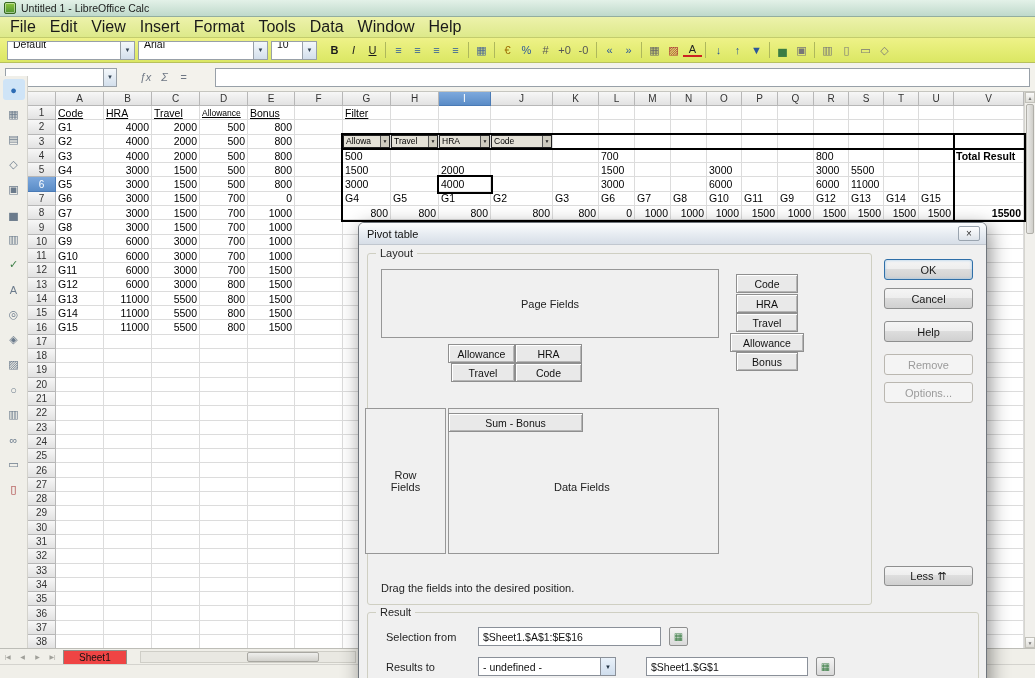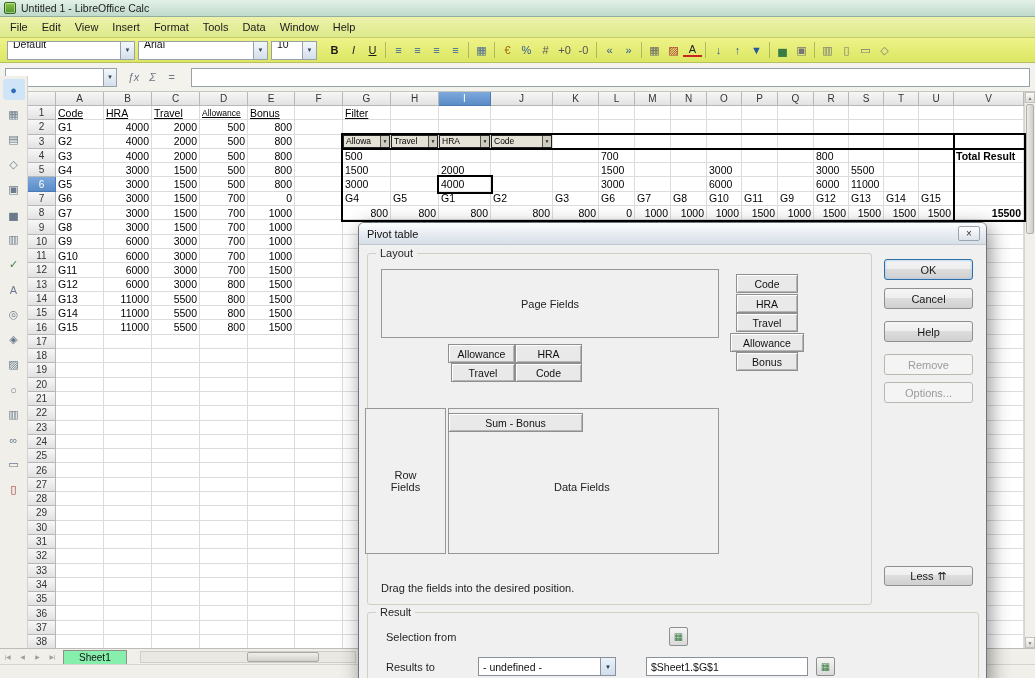--- a/index.html
+++ b/index.html
@@ -6,34 +6,34 @@
   html,body{width:1035px;height:678px;overflow:hidden}
   body{position:relative;font-family:"Liberation Sans","DejaVu Sans",sans-serif;background:#f0f0f0;font-size:11px;color:#111}
 
   
   .titlebar{position:absolute;left:0;top:0;width:1035px;height:17px;background:linear-gradient(#e3f1e8,#bfd9cb);border-bottom:1px solid #93ae9f;display:flex;align-items:center;gap:5px;padding-left:4px}
   .app-icon{width:12px;height:12px;border-radius:2px;background:linear-gradient(#8dc63f,#4e9330);border:1px solid #35681f;box-shadow:inset 0 0 0 1px rgba(255,255,255,.45)}
   .title-text{font-size:10.5px;color:#1c1c1c}
 
   
   .menubar{position:absolute;left:0;top:17px;width:1035px;height:21px;background:linear-gradient(#edf2ab,#dde98a);border-bottom:1px solid #c3cc6d;display:flex;align-items:center;padding-left:3px}
-  .menu-item{padding:3px 7px;font-size:11px;color:#1a1a1a;cursor:default}
+  .menu-item{padding:3px 7px;font-size:16px;color:#1a1a1a;cursor:default}
 
   
   .toolbar{position:absolute;left:0;top:38px;width:1035px;height:25px;background:linear-gradient(#eef288,#dbe763);border-bottom:1px solid #b7c15c;display:flex;align-items:center;padding-left:7px}
   .combo{height:19px;background:#fff;border:1px solid #98a0a8;display:flex;align-items:center;font-size:10.5px;position:relative;padding:0 17px 12px 5px;margin-right:3px;white-space:nowrap;overflow:hidden}
   .combo .arr{position:absolute;right:0;top:0;bottom:0;width:14px;background:linear-gradient(#f4f8fb,#d3dfec);border-left:1px solid #98a0a8;font-size:6px;display:flex;align-items:center;justify-content:center;color:#345}
   #tbicons{display:flex;align-items:center;margin-left:5px}
   .tbi{width:19px;height:18px;display:flex;align-items:center;justify-content:center;font-size:11px;cursor:default}
   .tbi.bld{font-weight:bold}.tbi.ita{font-style:italic}.tbi.und{text-decoration:underline}
   .tbi.undred{border-bottom:2px solid #cc2222;height:14px;line-height:12px}
   .tbsep{width:1px;height:16px;background:#aeb85c;margin:0 3px}
 
   
-  .formulabar{position:absolute;left:0;top:63px;width:1035px;height:29px;background:#f3f2ec;border-bottom:1px solid #c6c6c0;display:flex;align-items:center;padding:0 5px;gap:7px}
+  .formulabar{position:absolute;left:0;top:63px;width:1035px;height:29px;background:#f3f2ec;border-bottom:1px solid #c6c6c0;display:flex;align-items:center;padding:0 5px;gap:19px}
   .namebox{width:112px;height:19px;background:#fff;border:1px solid #98a0a8;position:relative}
   .namebox .arr{position:absolute;right:0;top:0;bottom:0;width:13px;background:linear-gradient(#f4f8fb,#d3dfec);border-left:1px solid #98a0a8;font-size:6px;display:flex;align-items:center;justify-content:center;color:#345}
   .fbi{width:19px;height:18px;display:flex;align-items:center;justify-content:center;font-size:11px;color:#6e7784;font-style:italic}
   .inputline{flex:1;height:19px;background:#fff;border:1px solid #98a0a8;margin-left:3px}
 
   
   #ltbar{position:absolute;left:0;top:76px;width:28px;height:572px;background:#f0efe9;border-right:1px solid #d3d2cc;display:flex;flex-direction:column;align-items:center;padding-top:3px}
   .lti{width:22px;height:21px;margin-bottom:4px;display:flex;align-items:center;justify-content:center;border-radius:3px;font-size:11px}
 
   
@@ -58,21 +58,21 @@
   #pivot-outline{border:2px solid #000}
   #pivot-hline,#pivot-vline{background:#000}
   #cell-cursor{border:2px solid #000}
 
   
   #vscroll{position:absolute;right:0;top:92px;width:11px;height:556px;background:#f1f0ec;border-left:1px solid #d6d5cf;z-index:2}
   .sarr{position:absolute;left:0;width:10px;height:11px;display:flex;align-items:center;justify-content:center;font-size:5px;color:#777;background:linear-gradient(#fbfbfa,#dddcd6);border:1px solid #c2c1ba}
   #vthumb{position:absolute;left:1px;top:12px;width:8px;height:130px;background:linear-gradient(90deg,#ececea,#cfcec9);border:1px solid #b0afa9;border-radius:2px}
   #tabbar{position:absolute;left:0;top:648px;width:1035px;height:16px;background:#f0efe9;border-top:1px solid #bdbdb7;display:flex;align-items:center;z-index:2}
   .tnav{width:15px;height:13px;display:flex;align-items:center;justify-content:center;font-size:6px;color:#a0a09a}
-  .sheettab{height:14px;background:#86efac;border:1px solid #8f8f89;border-bottom:none;padding:0 15px;font-size:10px;display:flex;align-items:center;margin-left:3px}
+  .sheettab{height:14px;background:#ef4444;border:1px solid #8f8f89;border-bottom:none;padding:0 15px;font-size:10px;display:flex;align-items:center;margin-left:3px}
   #hscroll{position:absolute;left:140px;top:2px;width:216px;height:12px;background:#e9e8e2;border:1px solid #cfcec7}
   #hthumb{position:absolute;left:106px;top:0px;width:72px;height:10px;background:linear-gradient(#efefed,#d2d1cc);border:1px solid #a9a8a2;border-radius:2px}
   #statusbar{position:absolute;left:0;top:664px;width:1035px;height:14px;background:#f0efe9;border-top:1px solid #d4d3ce}
 
   
   #dialog{position:absolute;left:358px;top:222px;width:629px;height:470px;background:#f0f0f0;border:1px solid #6f757c;border-radius:6px 6px 0 0;box-shadow:3px 5px 20px rgba(0,0,0,.45);z-index:10;font-size:11px}
   #dialog>*{position:absolute}
   .dtitle{left:0;top:0;right:0;height:22px;background:linear-gradient(#fcfdfe,#e6ebf1 55%,#d7dee7);border-bottom:1px solid #c1c7cf;border-radius:5px 5px 0 0;display:flex;align-items:center;padding:0 8px;color:#111}
   .dclose{position:absolute;right:6px;top:3px;width:22px;height:15px;border:1px solid #9aa4af;border-radius:2px;background:linear-gradient(#ffffff,#dde3ea);display:flex;align-items:center;justify-content:center;font-size:10px;color:#333}
   .groupbox{border:1px solid #cfcfc2;border-radius:3px}
@@ -1293,20 +1293,21 @@
     <span>⇈</span>
   </div>
 
   <div class="dlabel" style="left:22px;top:359px">Drag the fields into the desired position.</div>
 
   <div class="groupbox" style="left:8px;top:389px;width:612px;height:84px">
     <span class="gb-label">Result</span>
   </div>
 
   <div class="dlabel" style="left:27px;top:408px">Selection from</div>
+  <div class="dinput" style="left:119px;top:404px;width:183px;height:19px">$Sheet1.$A$1:$E$16</div>
   <div class="shrink" style="left:310px;top:404px">
     <span>▦</span>
   </div>
 
   <div class="dlabel" style="left:27px;top:438px">Results to</div>
   <div class="ddown" style="left:119px;top:434px;width:138px;height:19px">
     <span>- undefined -</span>
     <span class="arr">▼</span>
   </div>
   <div class="dinput" style="left:287px;top:434px;width:162px;height:19px">$Sheet1.$G$1</div>

